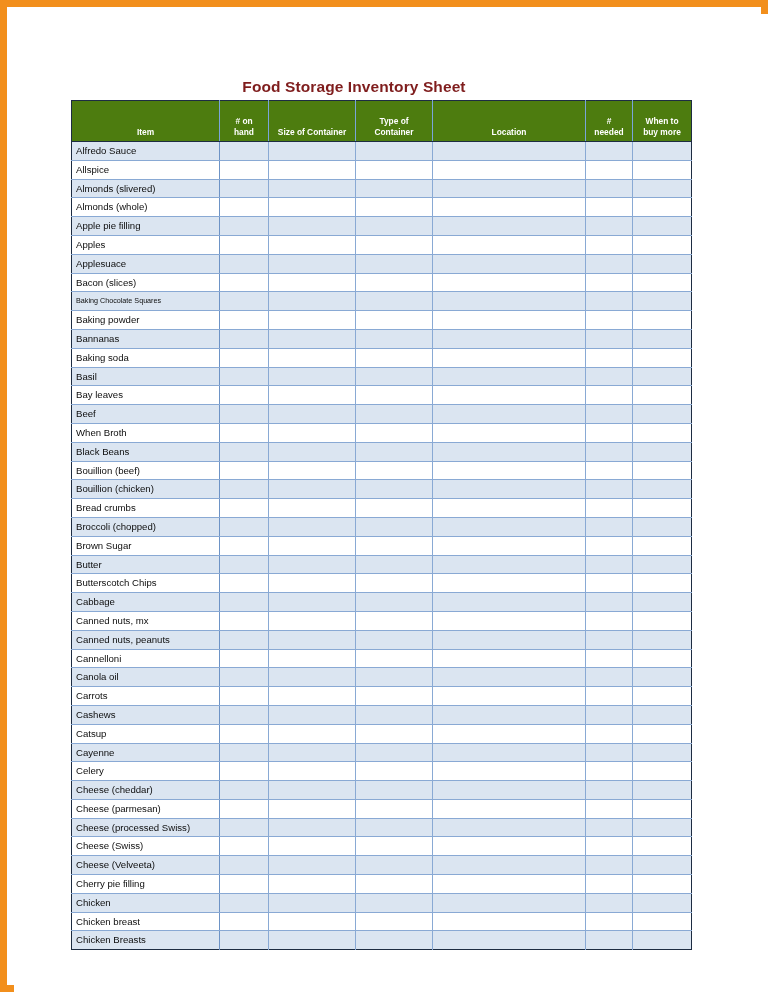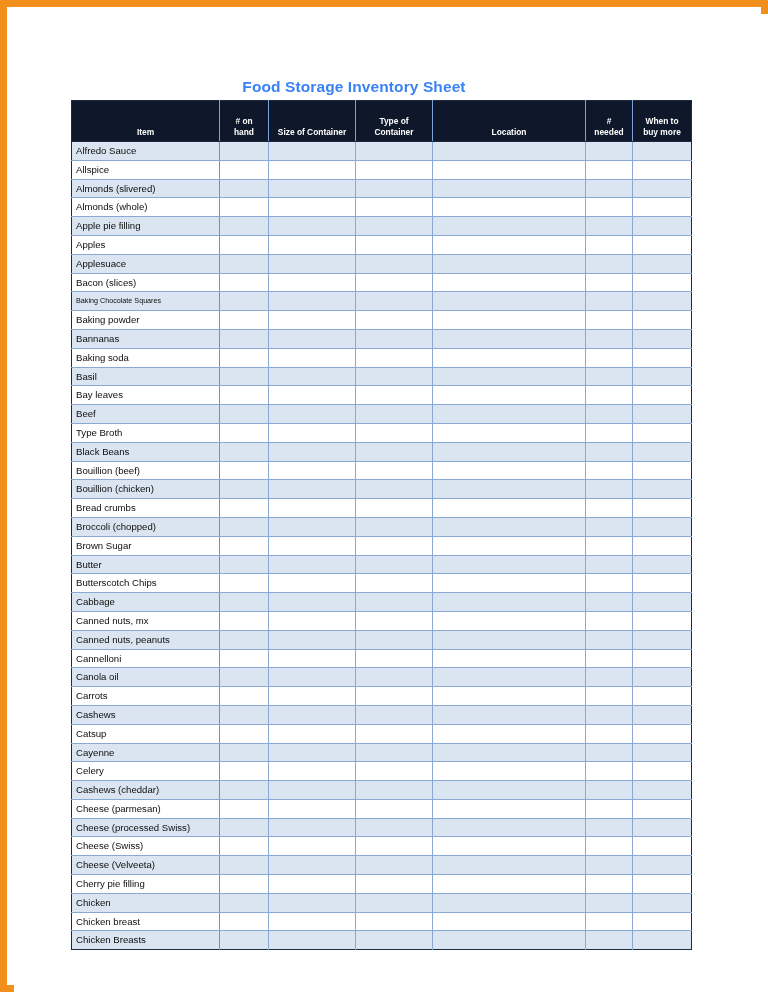--- a/index.html
+++ b/index.html
@@ -37,21 +37,21 @@
 
   
   #sheet-title {
     position: absolute;
     left: 0;
     top: 64px;
     width: 680px;
     text-align: center;
     font-size: 15.5px;
     font-weight: bold;
-    color: #3b82f6;
+    color: #7f1d1d;
     letter-spacing: 0.1px;
   }
 
   
   #inventory-table {
     position: absolute;
     left: 57px;
     top: 86px;
     width: 620px;
     border-collapse: collapse;
@@ -61,21 +61,21 @@
 
   #inventory-table col.c-item       { width: 148px; }
   #inventory-table col.c-onhand     { width: 49px; }
   #inventory-table col.c-size       { width: 87px; }
   #inventory-table col.c-type       { width: 77px; }
   #inventory-table col.c-location   { width: 153px; }
   #inventory-table col.c-needed     { width: 47px; }
   #inventory-table col.c-when       { width: 59px; }
 
   #inventory-table th {
-    background: #0f172a;
+    background: #4d7c0f;
     color: #ffffff;
     font-size: 8.4px;
     font-weight: bold;
     text-align: center;
     vertical-align: bottom;
     height: 41px;
     padding: 0 2px 4px 2px;
     line-height: 10.5px;
     border-right: 1px solid #7aa5da;
     border-bottom: 1.4px solid #1d2c42;
@@ -270,21 +270,21 @@
           <tr>
             <td class="item-cell">Beef</td>
             <td></td>
             <td></td>
             <td></td>
             <td></td>
             <td></td>
             <td></td>
           </tr>
           <tr>
-            <td class="item-cell">Type Broth</td>
+            <td class="item-cell">When Broth</td>
             <td></td>
             <td></td>
             <td></td>
             <td></td>
             <td></td>
             <td></td>
           </tr>
           <tr>
             <td class="item-cell">Black Beans</td>
             <td></td>
@@ -441,21 +441,21 @@
           <tr>
             <td class="item-cell">Celery</td>
             <td></td>
             <td></td>
             <td></td>
             <td></td>
             <td></td>
             <td></td>
           </tr>
           <tr>
-            <td class="item-cell">Cashews (cheddar)</td>
+            <td class="item-cell">Cheese (cheddar)</td>
             <td></td>
             <td></td>
             <td></td>
             <td></td>
             <td></td>
             <td></td>
           </tr>
           <tr>
             <td class="item-cell">Cheese (parmesan)</td>
             <td></td>

